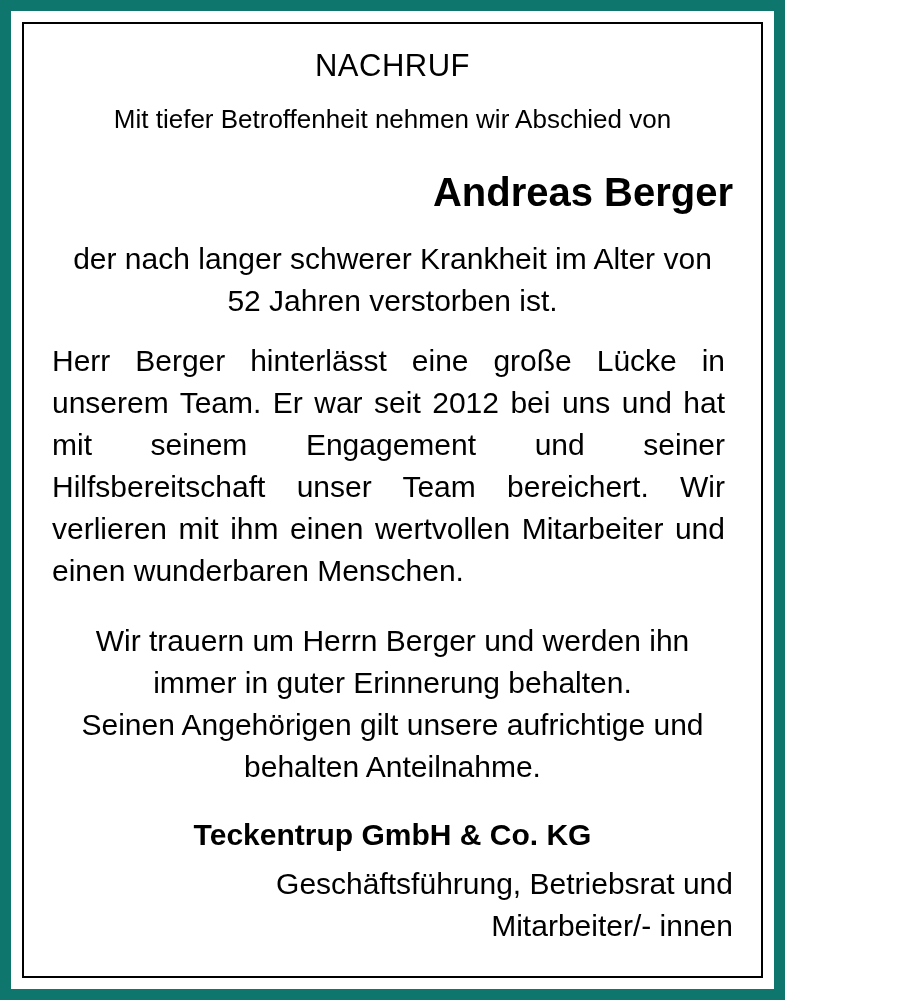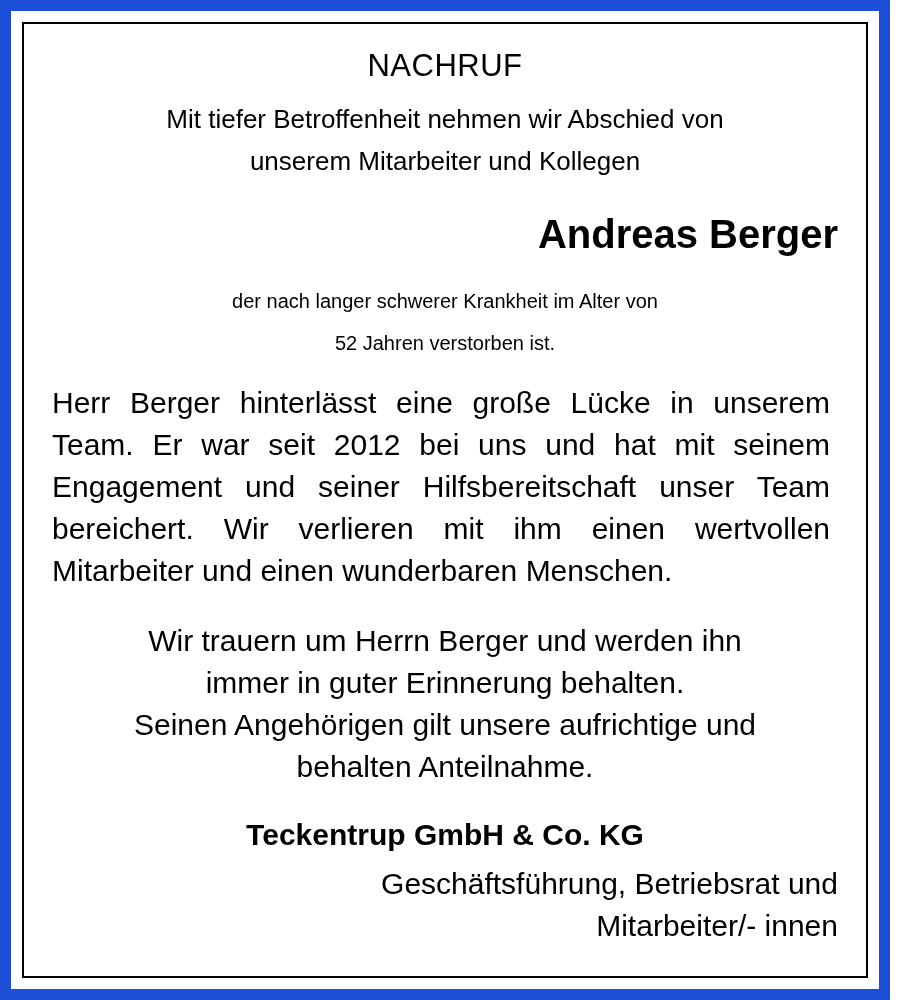--- a/index.html
+++ b/index.html
@@ -11,24 +11,24 @@
     width: 899px;
     height: 1000px;
     font-family: "Liberation Sans", sans-serif;
     color: #000000;
     overflow: hidden;
   }
   .obituary-frame {
     position: absolute;
     left: 0;
     top: 0;
-    width: 890px;
+    width: 785px;
     height: 1000px;
     box-sizing: border-box;
-    border: 11px solid #1d4ed8;
+    border: 11px solid #0f766e;
     background: #ffffff;
   }
   .obituary-inner {
     position: absolute;
     left: 11px;
     top: 11px;
     right: 11px;
     bottom: 11px;
     box-sizing: border-box;
     border: 2px solid #000000;
@@ -53,21 +53,21 @@
   }
   .deceased-name {
     text-align: right;
     font-size: 40px;
     line-height: 56px;
     font-weight: bold;
     margin: 24px 0 18px 0;
   }
   .subline {
     text-align: center;
-    font-size: 20px;
+    font-size: 30px;
     line-height: 42px;
     margin: 0 0 18px 0;
   }
   .subline .line {
     display: block;
   }
   .body-text {
     text-align: justify;
     text-align-last: left;
     font-size: 30px;
@@ -104,21 +104,20 @@
 </head>
 <body>
 
 <div class="obituary-frame">
   <div class="obituary-inner">
 
     <div class="heading">NACHRUF</div>
 
     <div class="intro">
       <span class="line">Mit tiefer Betroffenheit nehmen wir Abschied von</span>
-      <span class="line">unserem Mitarbeiter und Kollegen</span>
     </div>
 
     <div class="deceased-name">Andreas Berger</div>
 
     <div class="subline">
       <span class="line">der nach langer schwerer Krankheit im Alter von</span>
       <span class="line">52 Jahren verstorben ist.</span>
     </div>
 
     <div class="body-text">Herr Berger hinterlässt eine große Lücke in unserem Team. Er war seit 2012 bei uns und hat mit seinem Engagement und seiner Hilfsbereitschaft unser Team bereichert. Wir verlieren mit ihm einen wertvollen Mitarbeiter und einen wunderbaren Menschen.</div>

